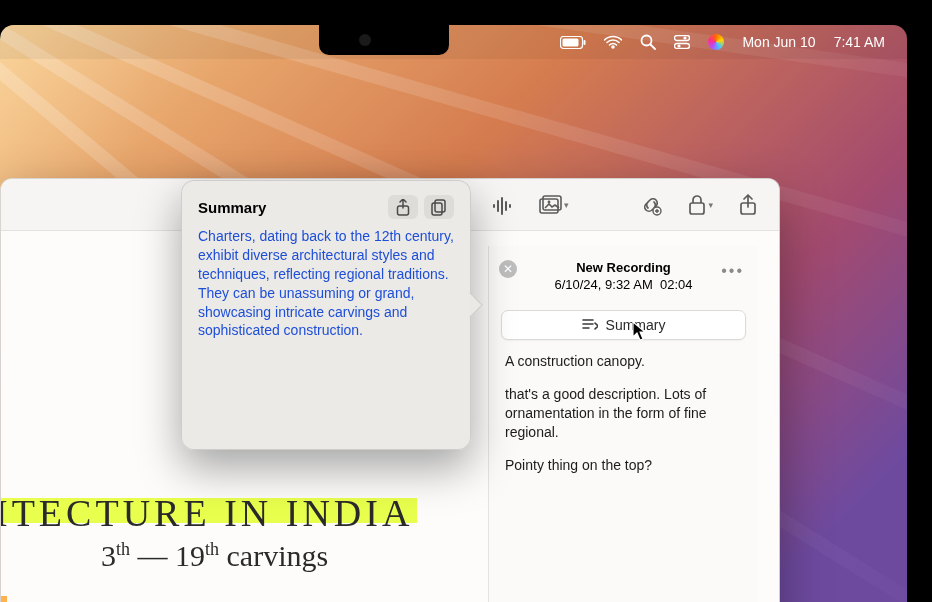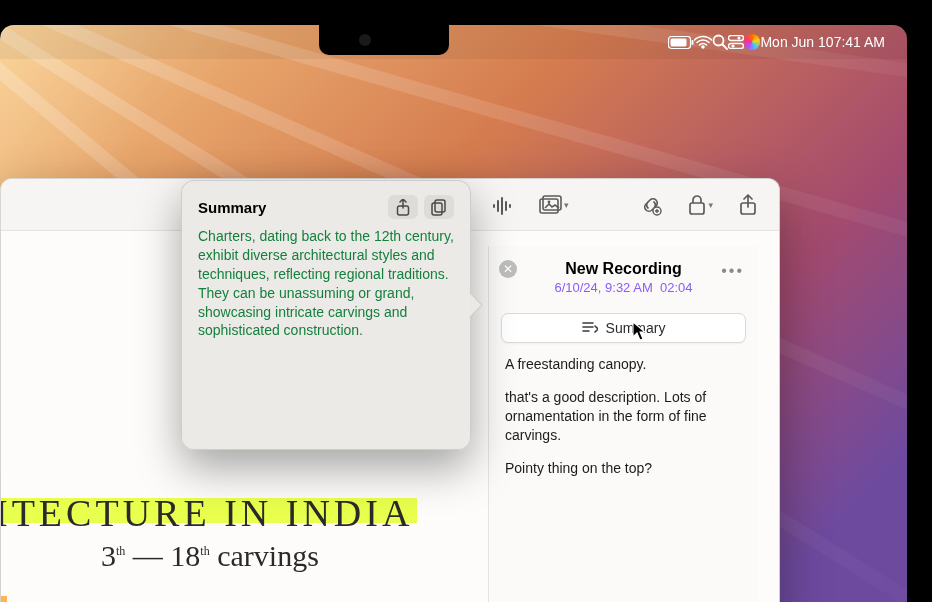--- a/index.html
+++ b/index.html
@@ -39,21 +39,21 @@
   .notch {
     position:absolute; top:0; left:50%; transform:translateX(-135px);
     width:130px; height:30px; background:#000; border-radius:0 0 10px 10px;
     z-index:50;
   }
   .notch::after{content:"";position:absolute;left:40px;top:9px;width:12px;height:12px;border-radius:50%;background:#1a1a1a;}
 
   
   .menubar {
     position:absolute; top:0; left:0; right:0; height:34px;
-    display:flex; justify-content:flex-end; align-items:center; 
+    display:flex; justify-content:flex-end; align-items:center; gap:18px;
     padding-right:22px;
     color:#fff; font-size:14px;
     background: rgba(0,0,0,0.05);
   }
   .menubar svg { display:block; }
   .menubar .spark { width:16px; height:16px; border-radius:50%; background: conic-gradient(#ff6a00,#ffd400,#41c9ff,#b84dff,#ff2d88,#ff6a00);}
 
   
   .notes-window {
     position:absolute; left:0; top:153px; width:780px;
@@ -86,41 +86,41 @@
     font-family: "Segoe Script","Bradley Hand","Comic Sans MS",cursive;
     font-size:38px; letter-spacing:4px; color:#2a2a2a;
     text-transform:uppercase;
   }
   .hl-yellow { background: linear-gradient(to bottom, transparent 15%, #e9ff4d 15%, #e9ff4d 75%, transparent 75%); padding:0 4px;}
   .hand2 {
     position:absolute; left:100px; top:308px;
     font-family: "Segoe Script","Bradley Hand","Comic Sans MS",cursive;
     font-size:30px; color:#2a2a2a;
   }
-  .hand2 sup { font-size:12px; }
+  .hand2 sup { font-size:18px; }
   .hand3 { position:absolute; left:-10px; top:360px;
     font-family: "Segoe Script","Bradley Hand","Comic Sans MS",cursive;
     font-size:28px; color:#2a2a2a; }
   .hl-orange { background: linear-gradient(to bottom, transparent 15%, #ffb24d 15%, #ffb24d 80%, transparent 80%); padding:0 8px;}
 
   
   .rec-panel {
     position:absolute; left:488px; top:221px; width:270px;
     background:#fbfaf9;
     border-left:1px solid #e4e3e1;
     height:381px;
   }
   .rec-head { padding:14px 14px 10px; text-align:center; position:relative; }
   .rec-close {
     position:absolute; left:10px; top:14px; width:18px; height:18px; border-radius:50%;
     background:#bdbdbd; color:#fff; font-size:12px; display:flex; align-items:center; justify-content:center;
   }
   .rec-more { position:absolute; right:14px; top:16px; color:#8a8a8a; letter-spacing:2px;}
-  .rec-title { font-weight:600; font-size:16px; }
-  .rec-meta { font-size:13px; color:#8b5cf6; margin-top:2px; }
+  .rec-title { font-weight:600; font-size:13px; }
+  .rec-meta { font-size:13px; color:#000000; margin-top:2px; }
   .sum-btn {
     margin:8px 12px 12px; height:30px;
     background:#fff; border:1px solid #dcdad7; border-radius:7px;
     box-shadow: 0 1px 2px rgba(0,0,0,0.05);
     display:flex; align-items:center; justify-content:center; gap:8px;
     font-size:14px; color:#2b2b2b;
   }
   .cursor { position:absolute; left:632px; top:296px; z-index:40; }
   .transcript { padding:0 16px 16px; font-size:14px; line-height:1.35; color:#1c1c1c; }
   .transcript p { margin-bottom:14px; }
@@ -140,21 +140,21 @@
     background:rgba(235,233,230,0.96); transform:rotate(45deg);
     border-top:0.5px solid rgba(0,0,0,0.12); border-right:0.5px solid rgba(0,0,0,0.12);
   }
   .pop-head { display:flex; align-items:center; margin-bottom:8px; }
   .pop-title { font-weight:700; font-size:15px; flex:1; }
   .pop-btn {
     width:30px; height:24px; border-radius:6px; background:#dedcd8;
     display:flex; align-items:center; justify-content:center; color:#4a4a4a;
     margin-left:6px;
   }
-  .pop-body { font-size:14px; line-height:1.35; color:#15803d; }
+  .pop-body { font-size:14px; line-height:1.35; color:#1d4ed8; }
 </style>
 </head>
 <body>
 
 <div class="bezel">
   <div class="screen">
     <div class="rays">
       <span class="r1"></span>
         <span class="r2"></span>
         <span class="r3"></span>
@@ -237,21 +237,21 @@
               <rect x="2" y="9" width="14" height="11" rx="2" fill="none" stroke="#5b5b5b" stroke-width="1.7"></rect>
             </svg>
         </div>
       </div>
 
       <div class="canvas">
         <div class="hand1">
           <span class="hl-yellow">ITECTURE IN INDIA</span>
         </div>
         <div class="hand2">
-          <span>3</span><sup>th</sup><span> — 18</span><sup>th</sup><span> carvings</span>
+          <span>3</span><sup>th</sup><span> — 19</span><sup>th</sup><span> carvings</span>
         </div>
         <div class="hand3">
           <span class="hl-orange">   </span>
         </div>
       </div>
     </div>
 
     <div class="rec-panel">
       <div class="rec-head">
         <div class="rec-close">✕</div>
@@ -261,22 +261,22 @@
           <span>6/10/24, 9:32 AM</span>&nbsp;&nbsp;<span>02:04</span>
         </div>
       </div>
       <div class="sum-btn">
         <svg width="16" height="14" viewBox="0 0 16 14">
             <path d="M1 2 h10 M1 6 h10 M1 10 h6 M13 5 l3 3 l-3 3" fill="none" stroke="#3a3a3a" stroke-width="1.6" stroke-linecap="round" stroke-linejoin="round"></path>
           </svg>
         <span>Summary</span>
       </div>
       <div class="transcript">
-        <p>A freestanding canopy.</p>
-        <p>that's a good description. Lots of ornamentation in the form of fine carvings.</p>
+        <p>A construction canopy.</p>
+        <p>that's a good description. Lots of ornamentation in the form of fine regional.</p>
         <p>Pointy thing on the top?</p>
 
       </div>
     </div>
 
     <svg class="cursor" width="16" height="20" viewBox="0 0 16 20">
       <path d="M1 1 L1 16 L5 12 L8 19 L11 18 L8 11 L13 11 Z" fill="#000" stroke="#fff" stroke-width="1.1"></path>
     </svg>
 
     <div class="popover">

